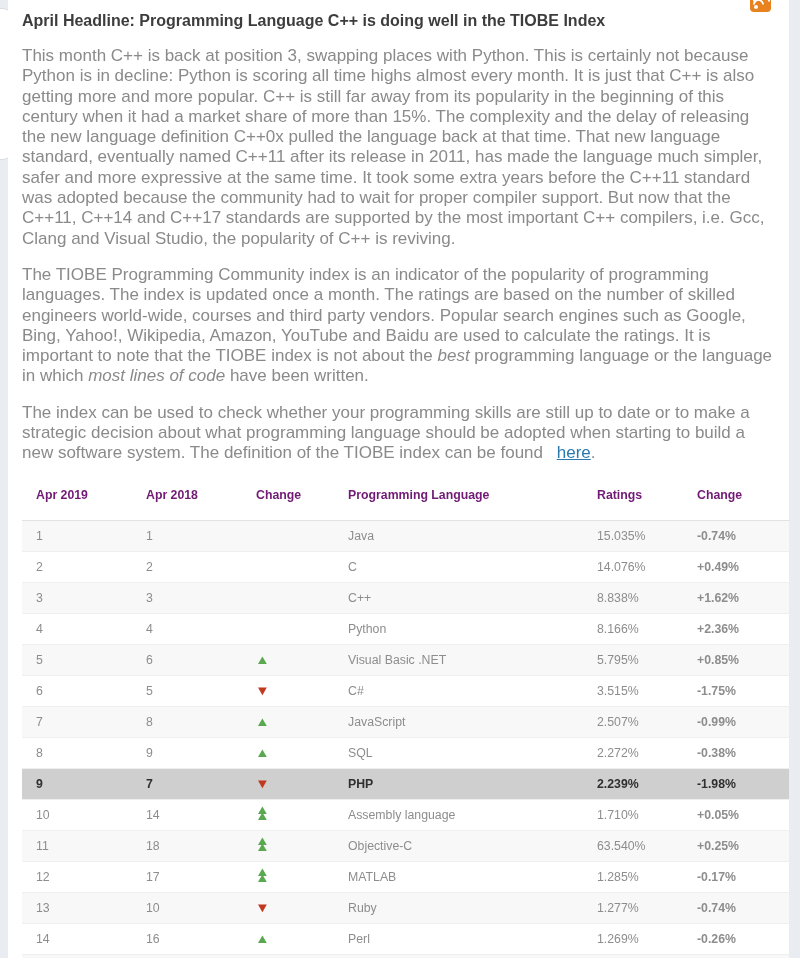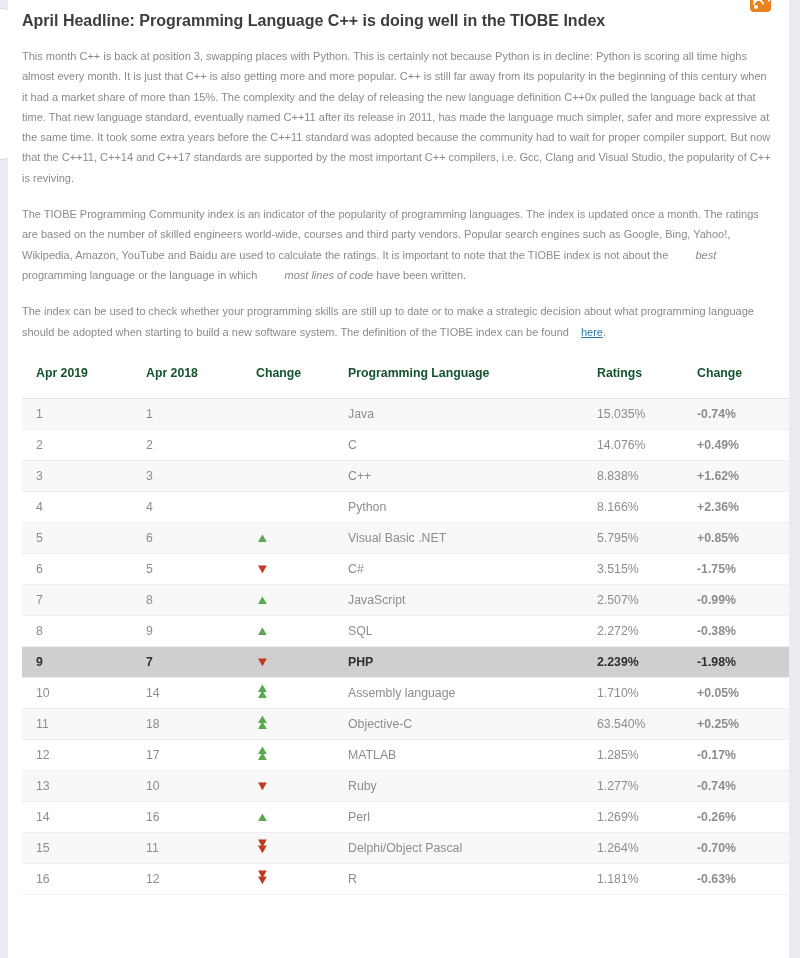--- a/index.html
+++ b/index.html
@@ -107,45 +107,45 @@
   h2.headline {
     margin: 12px 0 0 0;
     font-size: 16px;
     font-weight: bold;
     line-height: 18px;
     color: #3d3d3d;
   }
 
   p.body {
     margin: 16px 0 0 0;
-    font-size: 11px;
+    font-size: 17px;
     line-height: 20.3px;
     color: #8a8a8a;
     text-align: left;
   }
-  p.body em { font-style: italic; margin-left: 24px; }
+  p.body em { font-style: italic; }
   p.body a {
     color: #2a7ab0;
     text-decoration: underline;
     padding-left: 9px;
   }
 
   
   table.tiobe {
     width: 100%;
     border-collapse: collapse;
     margin-top: 18px;
     font-size: 12.3px;
     table-layout: fixed;
   }
   table.tiobe th {
     text-align: left;
     font-weight: bold;
     font-size: 12.3px;
-    color: #14532d;
+    color: #701a75;
     padding: 6px 0 18px 0;
     border-bottom: 1px solid #e2e2e2;
     vertical-align: bottom;
   }
   table.tiobe td {
     padding: 0;
     height: 30px;
     color: #8d8d8d;
     border-bottom: 1px solid #efefef;
     vertical-align: middle;

